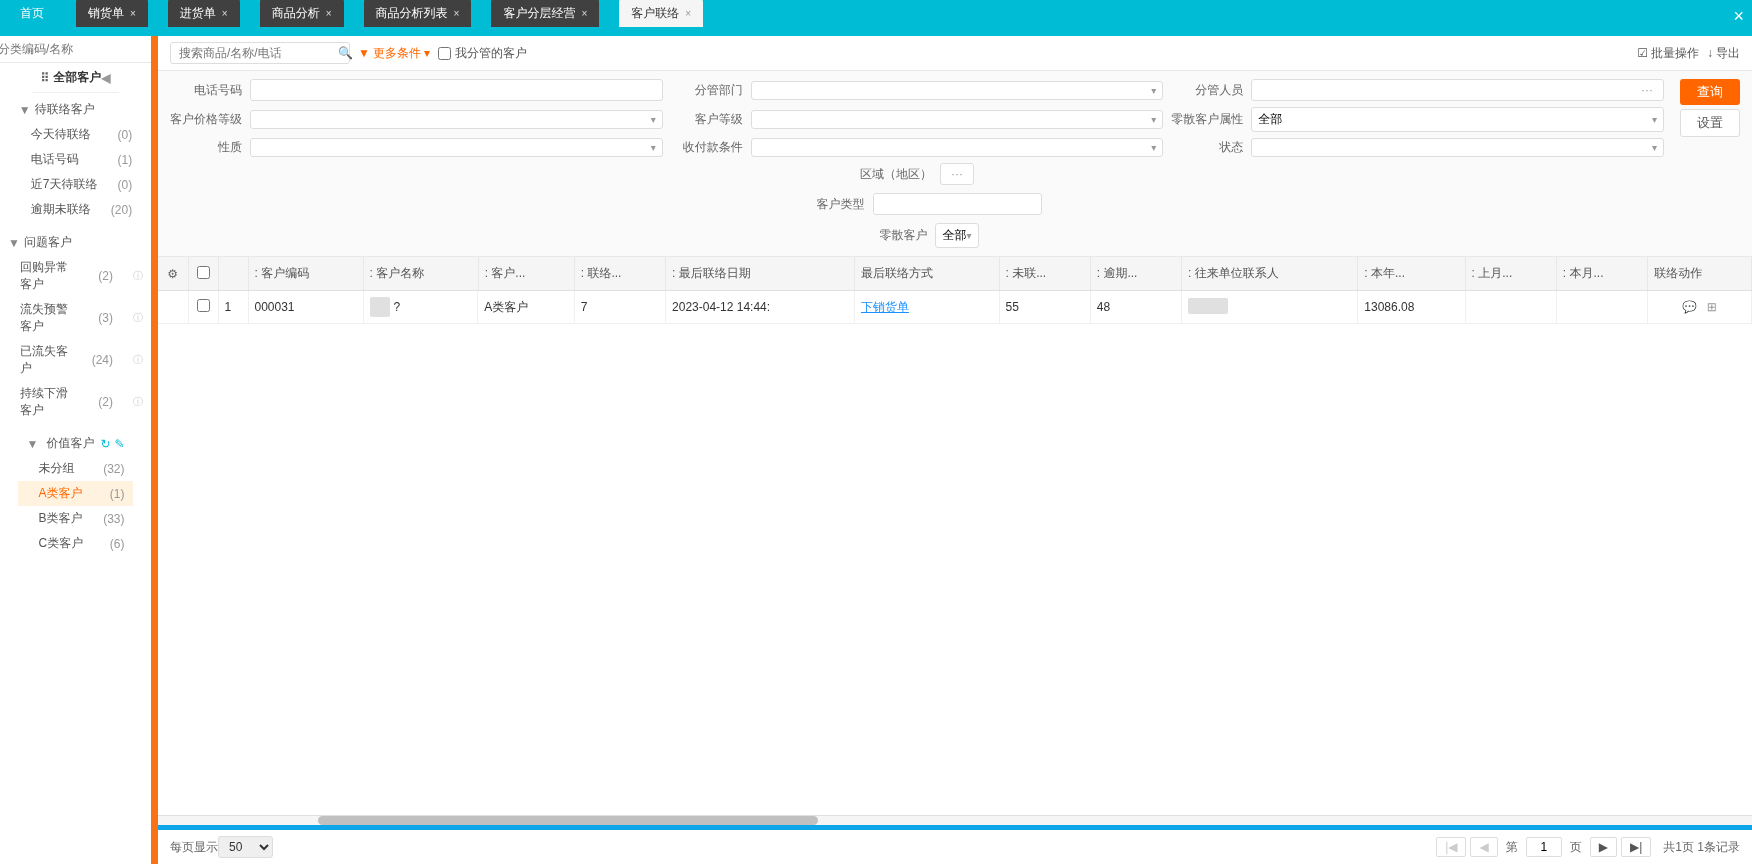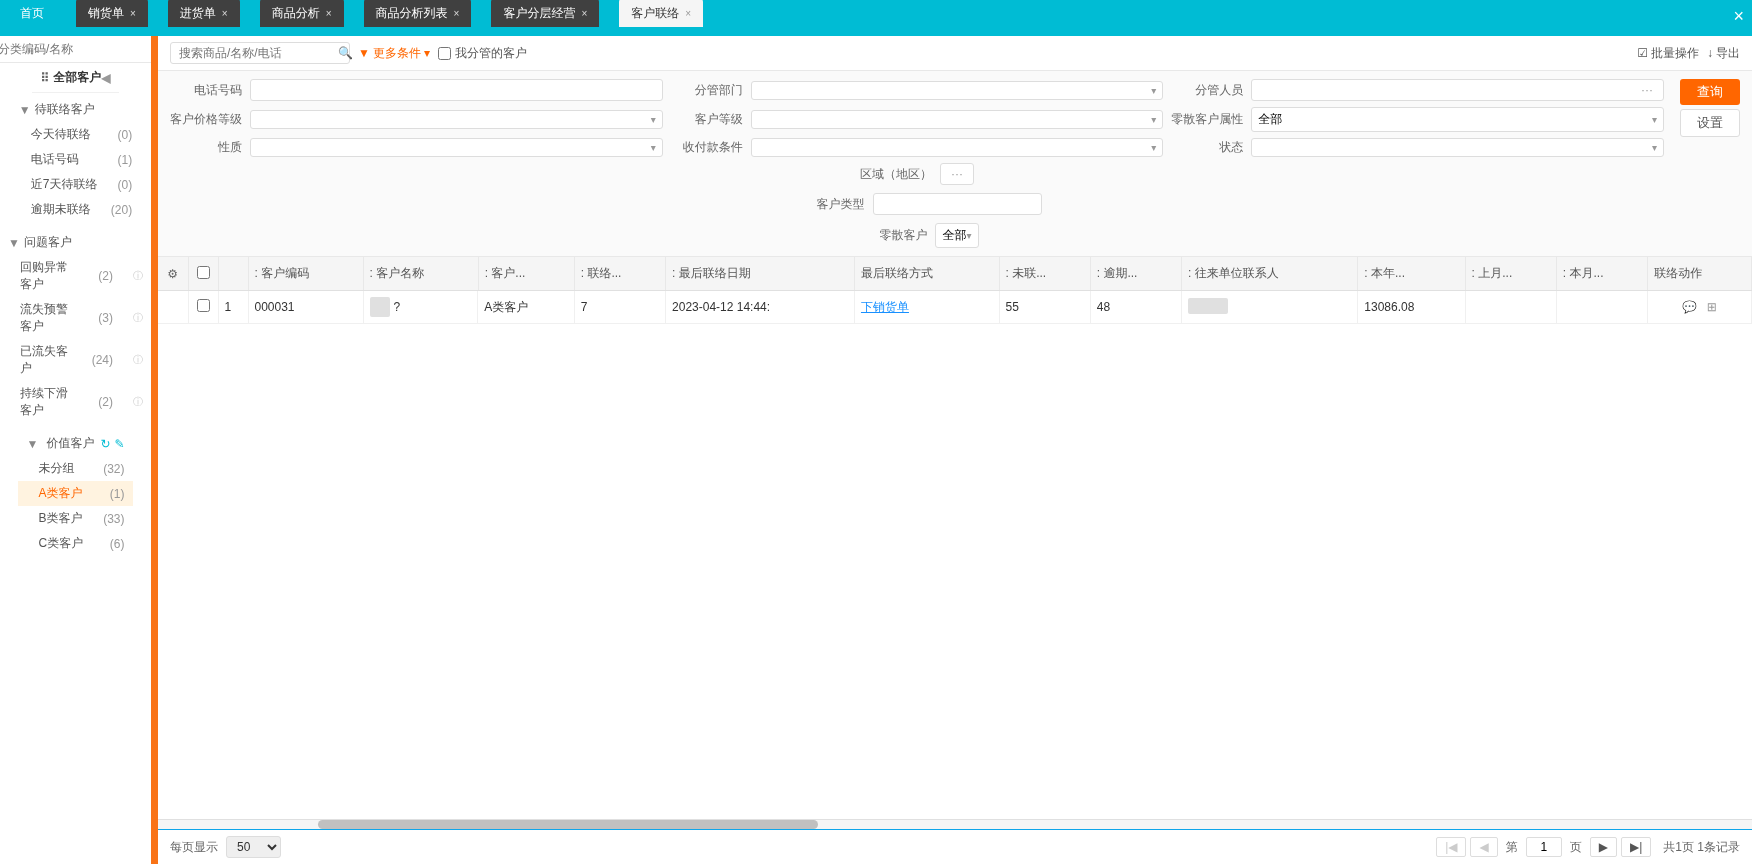--- a/index.html
+++ b/index.html
@@ -119,22 +119,22 @@
       padding: 8px 6px; text-align: left; border-bottom: 1px solid #e0e0e0;
       border-right: 1px solid #e8e8e8; color: #555; font-weight: normal;
       white-space: nowrap; position: sticky; top: 0; background: #f5f5f5; z-index: 1;
     }
     tbody tr { border-bottom: 1px solid #f0f0f0; }
     tbody td { padding: 6px 6px; border-right: 1px solid #f0f0f0; color: #333; white-space: nowrap; }
     .gear-icon { cursor: pointer; color: #666; }
     
     
     .bottom-bar {
-      display: flex; align-items: center; padding: 6px 12px; border-top: 1px solid #0ea5e9;
-      background: white; gap: 8px; flex-shrink: 0;
+      display: flex; align-items: center; padding: 6px 12px; border-top: 5px solid #0ea5e9;
+      background: white; flex-shrink: 0;
     }
     .page-size-label { color: #666; }
     .page-size-select {
       border: 1px solid #ddd; padding: 2px 6px; border-radius: 3px; color: #333;
       cursor: pointer;
     }
     .page-nav { display: flex; align-items: center; gap: 4px; margin-left: auto; }
     .page-btn { border: 1px solid #ddd; background: white; padding: 2px 8px; cursor: pointer; color: #555; border-radius: 2px; }
     .page-btn:disabled { color: #ccc; cursor: default; }
     .page-input { border: 1px solid #ddd; width: 36px; text-align: center; padding: 2px 4px; border-radius: 2px; }

